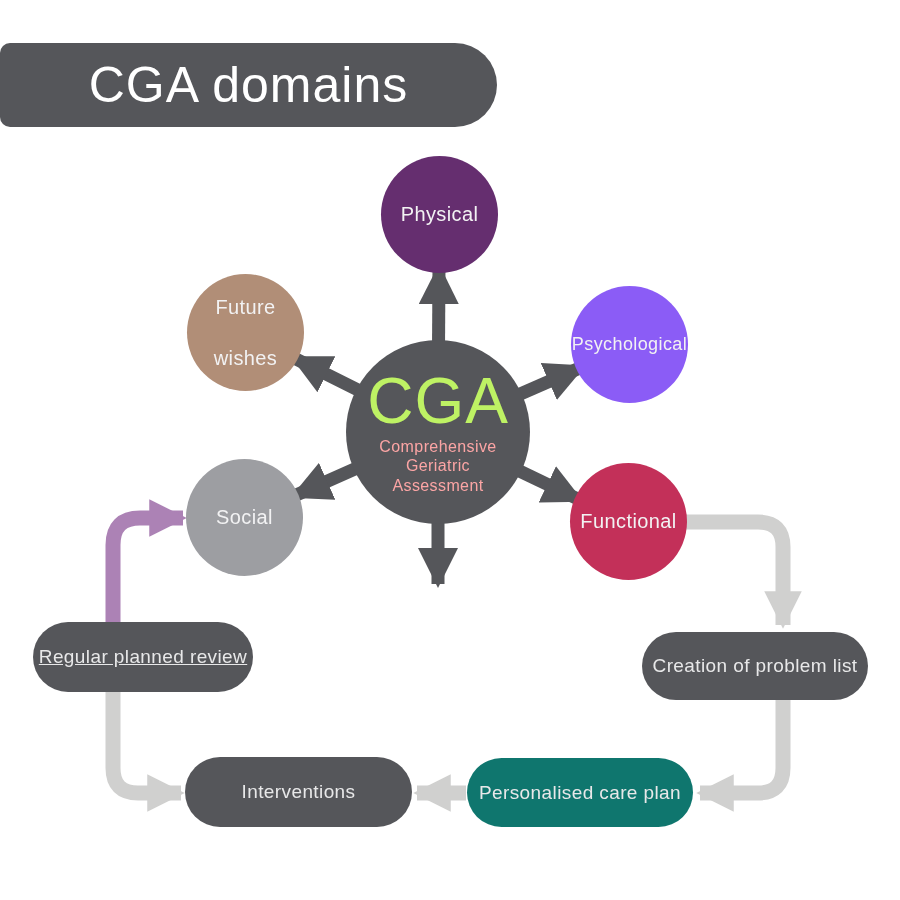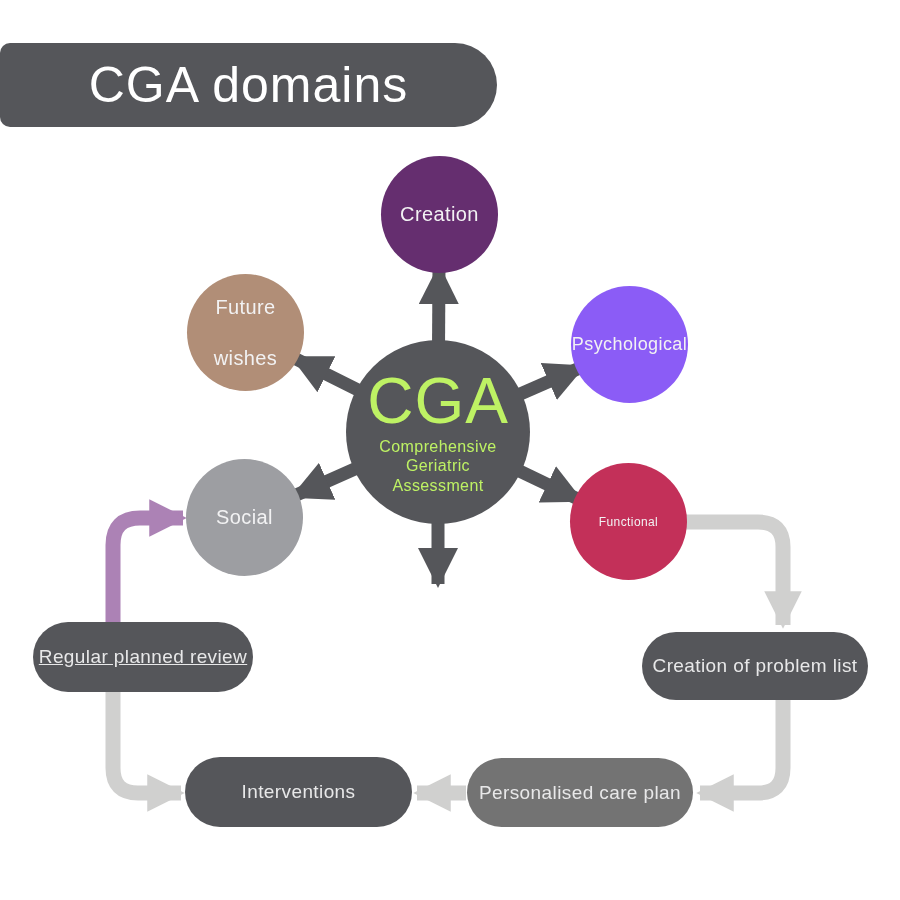--- a/index.html
+++ b/index.html
@@ -18,26 +18,26 @@
     box-sizing:border-box;
     color:#ffffff;font-size:50px;letter-spacing:1px;
   }
   .circle{
     position:absolute;border-radius:50%;
     display:flex;flex-direction:column;align-items:center;justify-content:center;
     color:#f2f2f3;text-align:center;letter-spacing:0.4px;
   }
   .hub{left:346px;top:340px;width:184px;height:184px;}
   .hub .acronym{font-size:64px;line-height:1;letter-spacing:1px;color:#bef264;}
-  .hub .subtitle{font-size:16px;line-height:1.2;margin-top:4px;color:#bef264;}
+  .hub .subtitle{font-size:16px;line-height:1.2;margin-top:4px;color:#fca5a5;}
   .hub .subtitle span{display:block;}
 
   .c-physical{left:381px;top:156px;width:117px;height:117px;font-size:20px;}
   .c-psychological{left:571px;top:286px;width:117px;height:117px;font-size:18px;}
-  .c-functional{left:570px;top:463px;width:117px;height:117px;font-size:12px;}
+  .c-functional{left:570px;top:463px;width:117px;height:117px;font-size:20px;}
   .c-environmental{left:379px;top:579px;width:117px;height:117px;font-size:16.5px;}
   .c-social{left:186px;top:459px;width:117px;height:117px;font-size:20px;}
   .c-future{left:187px;top:274px;width:117px;height:117px;font-size:20px;line-height:1.25;}
   .c-future span{display:block;}
 
   .pill{
     position:absolute;border-radius:35px;
     display:flex;align-items:center;justify-content:center;
     color:#e8e8e9;font-size:19px;letter-spacing:0.4px;
   }
@@ -92,21 +92,21 @@
     <div class="circle hub" style="background-color: rgb(85, 86, 90);">
       <div class="acronym">CGA</div>
       <div class="subtitle">
         <span>Comprehensive</span>
         <span>Geriatric</span>
         <span>Assessment</span>
       </div>
     </div>
 
     <div class="circle c-physical" style="background-color: rgb(101, 46, 111);">
-      <span>Creation</span>
+      <span>Physical</span>
     </div>
 
     <div class="circle c-psychological" style="background-color: #8b5cf6;">
       <span>Psychological</span>
     </div>
 
     <div class="circle c-functional" style="background-color: rgb(195, 48, 89);">
       <span>Functional</span>
     </div>
 
@@ -117,21 +117,21 @@
 
     <div class="circle c-future" style="background-color: rgb(177, 142, 119); gap: 26px;">
       <span>Future</span>
       <span>wishes</span>
     </div>
 
     <div class="pill p-creation" style="background-color: rgb(85, 86, 90); text-align: center;">
       <span>Creation of problem list</span>
     </div>
 
-    <div class="pill p-personalised" style="background-color: #737373;">
+    <div class="pill p-personalised" style="background-color: #0f766e;">
       <span>Personalised care plan</span>
     </div>
 
     <div class="pill p-interventions" style="background-color: rgb(85, 86, 90);">
       <span>Interventions</span>
     </div>
 
     <div class="pill p-review" style="background-color: rgb(85, 86, 90);">
       <span>Regular planned review</span>
     </div>

